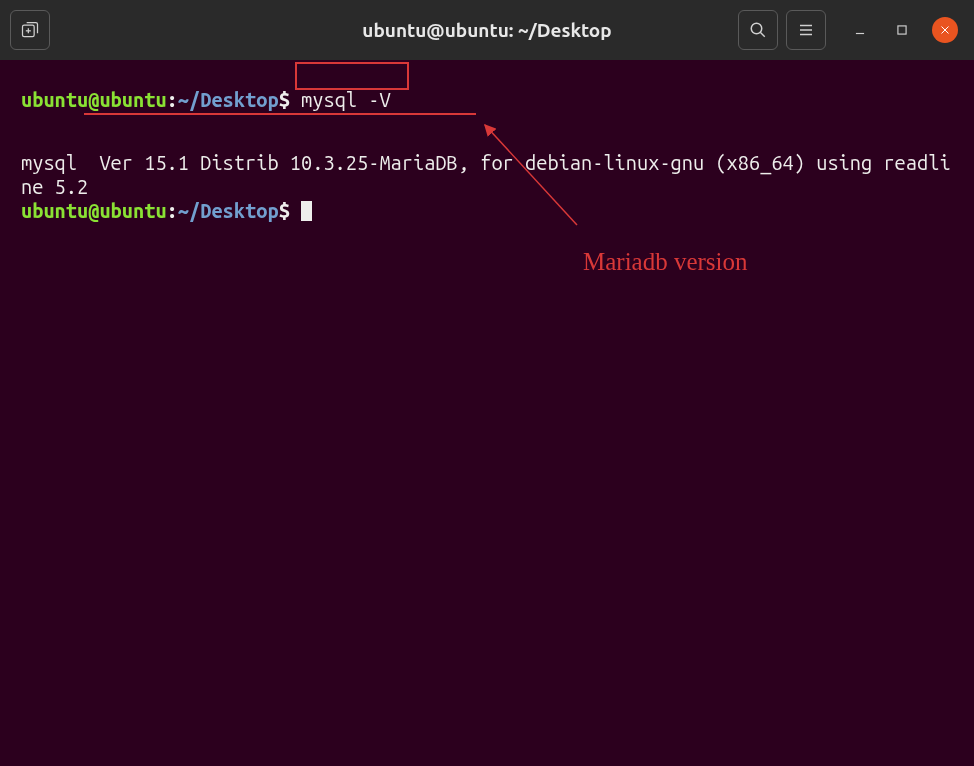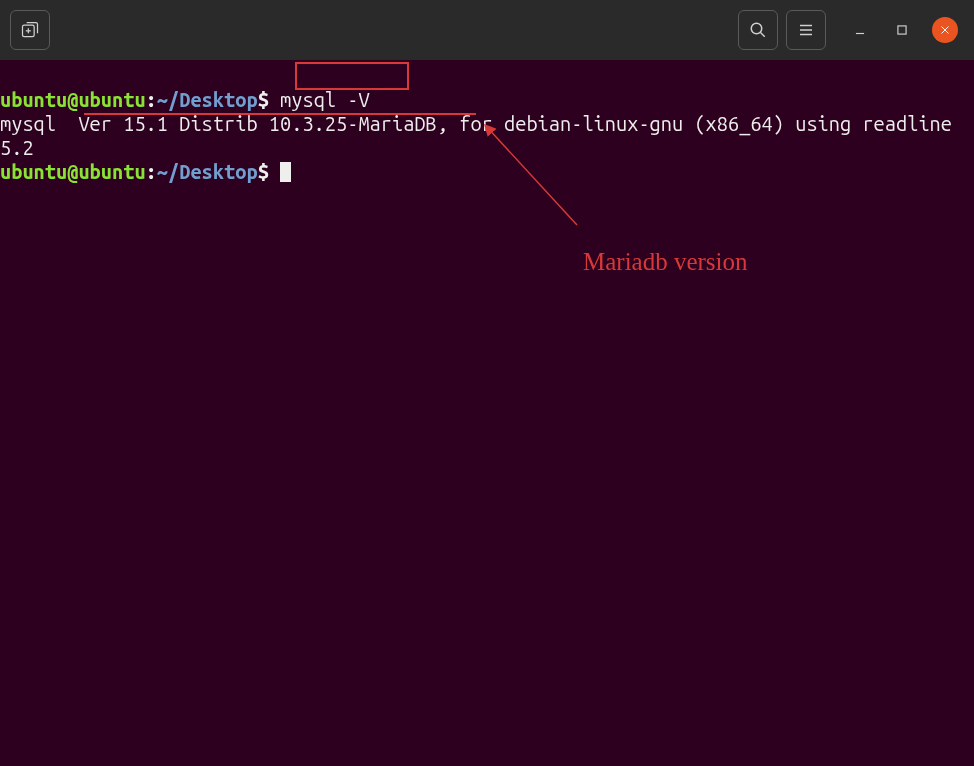--- a/index.html
+++ b/index.html
@@ -115,21 +115,21 @@
       height: 26px;
     }
     
     .win-ctrl.close svg {
       stroke: #fff;
       width: 12px;
       height: 12px;
     }
     
     .terminal-body {
-      padding: 4px 0;
+      padding: 4px 21px;
       font-size: 20px;
       line-height: 24px;
       color: #eeeeec;
       white-space: pre-wrap;
       word-break: break-all;
       position: relative;
     }
     
     .prompt-user {
       color: #8ae234;
@@ -150,20 +150,21 @@
       color: #eeeeec;
       font-weight: bold;
     }
     
     .cmd-text {
       color: #eeeeec;
     }
     
     .output-text {
       color: #eeeeec;
+      margin-top: 39px;
     }
     
     .cursor-block {
       display: inline-block;
       width: 11px;
       height: 20px;
       background: #eeeeec;
       vertical-align: text-bottom;
       margin-bottom: 1px;
     }
@@ -206,20 +207,21 @@
 <div class="titlebar">
   <div class="new-tab-btn">
     <svg viewBox="0 0 24 24">
       <rect x="3" y="6" width="14" height="14" rx="2"></rect>
       <path d="M8 3 h11 a2 2 0 0 1 2 2 v11"></path>
       <line x1="10" y1="10" x2="10" y2="16"></line>
       <line x1="7" y1="13" x2="13" y2="13"></line>
     </svg>
   </div>
 
+  <div class="title-text">ubuntu@ubuntu: ~/Desktop</div>
 
   <div class="titlebar-right">
     <div class="titlebar-btn">
       <svg viewBox="0 0 24 24">
         <circle cx="10" cy="10" r="7"></circle>
         <line x1="21" y1="21" x2="15" y2="15"></line>
       </svg>
     </div>
     <div class="titlebar-btn">
       <svg viewBox="0 0 24 24">

